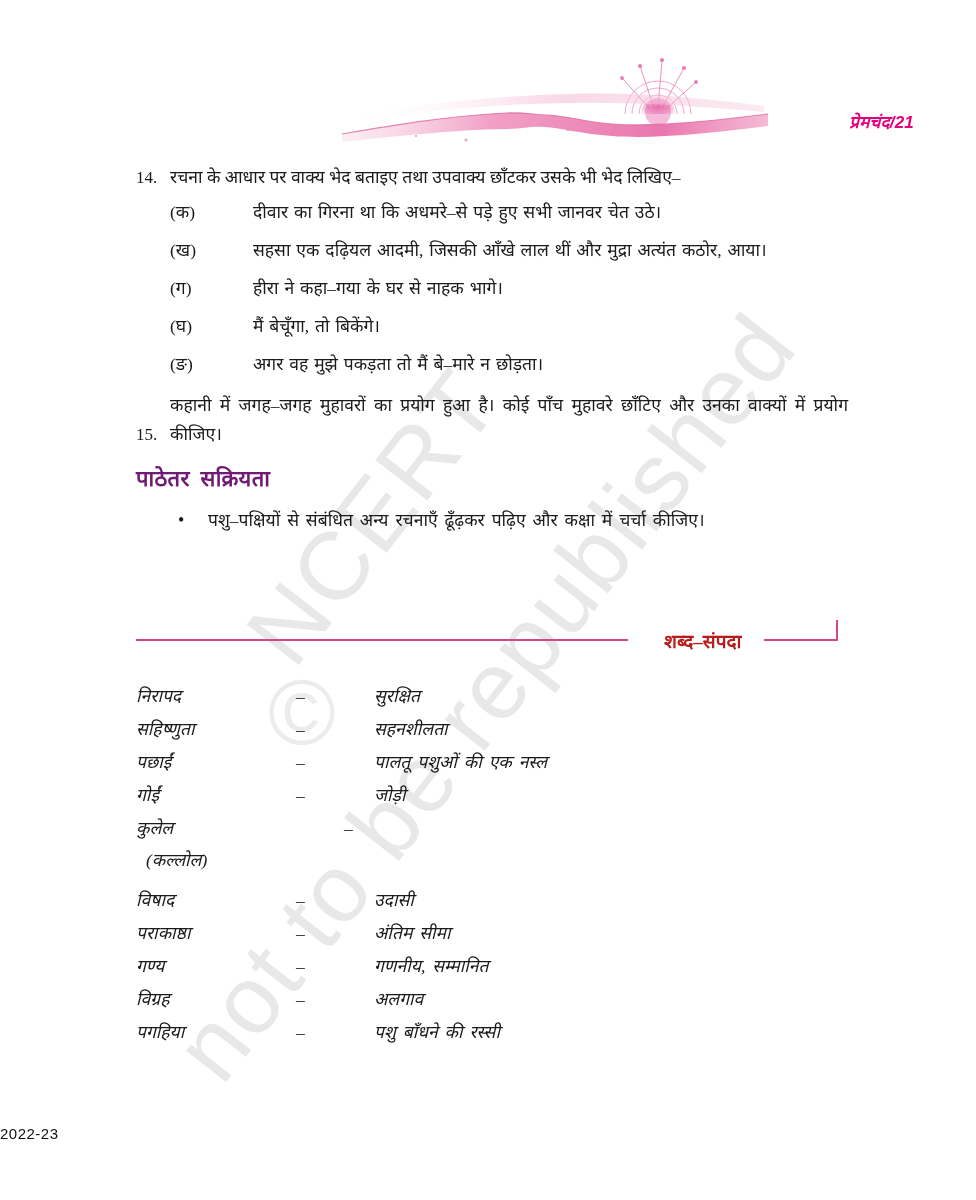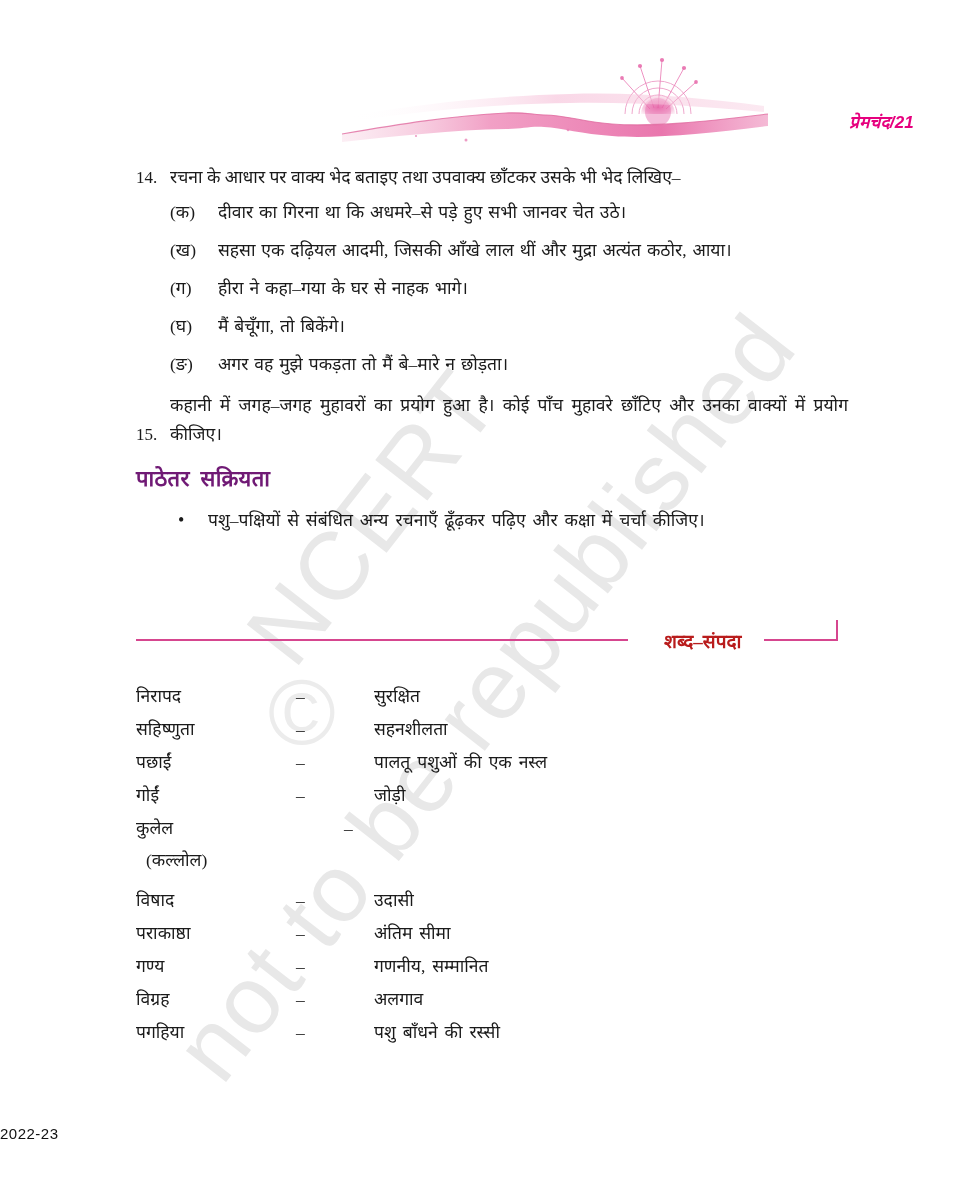--- a/index.html
+++ b/index.html
@@ -122,20 +122,21 @@
   .sub-label {
     flex: 0 0 48px;
     font-size: 17.5px;
     line-height: 29px;
   }
   .sub-text {
     flex: 1 1 auto;
     font-size: 17.5px;
     line-height: 29px;
     word-spacing: 1.5px;
+    margin-left: 35px;
   }
 
   .q15 { margin-top: 12px; }
   .q15 .q-text { word-spacing: 1px; }
 
   
   .section-heading {
     position: absolute;
     left: 136px;
     top: 462px;
@@ -209,20 +210,21 @@
     height: 21px;
     background: #d6468f;
   }
 
   
   .vocab {
     position: absolute;
     left: 136px;
     top: 680px;
     width: 712px;
+    font-style: italic;
   }
   .v-row {
     display: flex;
     align-items: baseline;
     height: 33px;
   }
   .v-row.gap { margin-bottom: 10px; }
   .v-term {
     flex: 0 0 160px;
     font-size: 17.5px;

